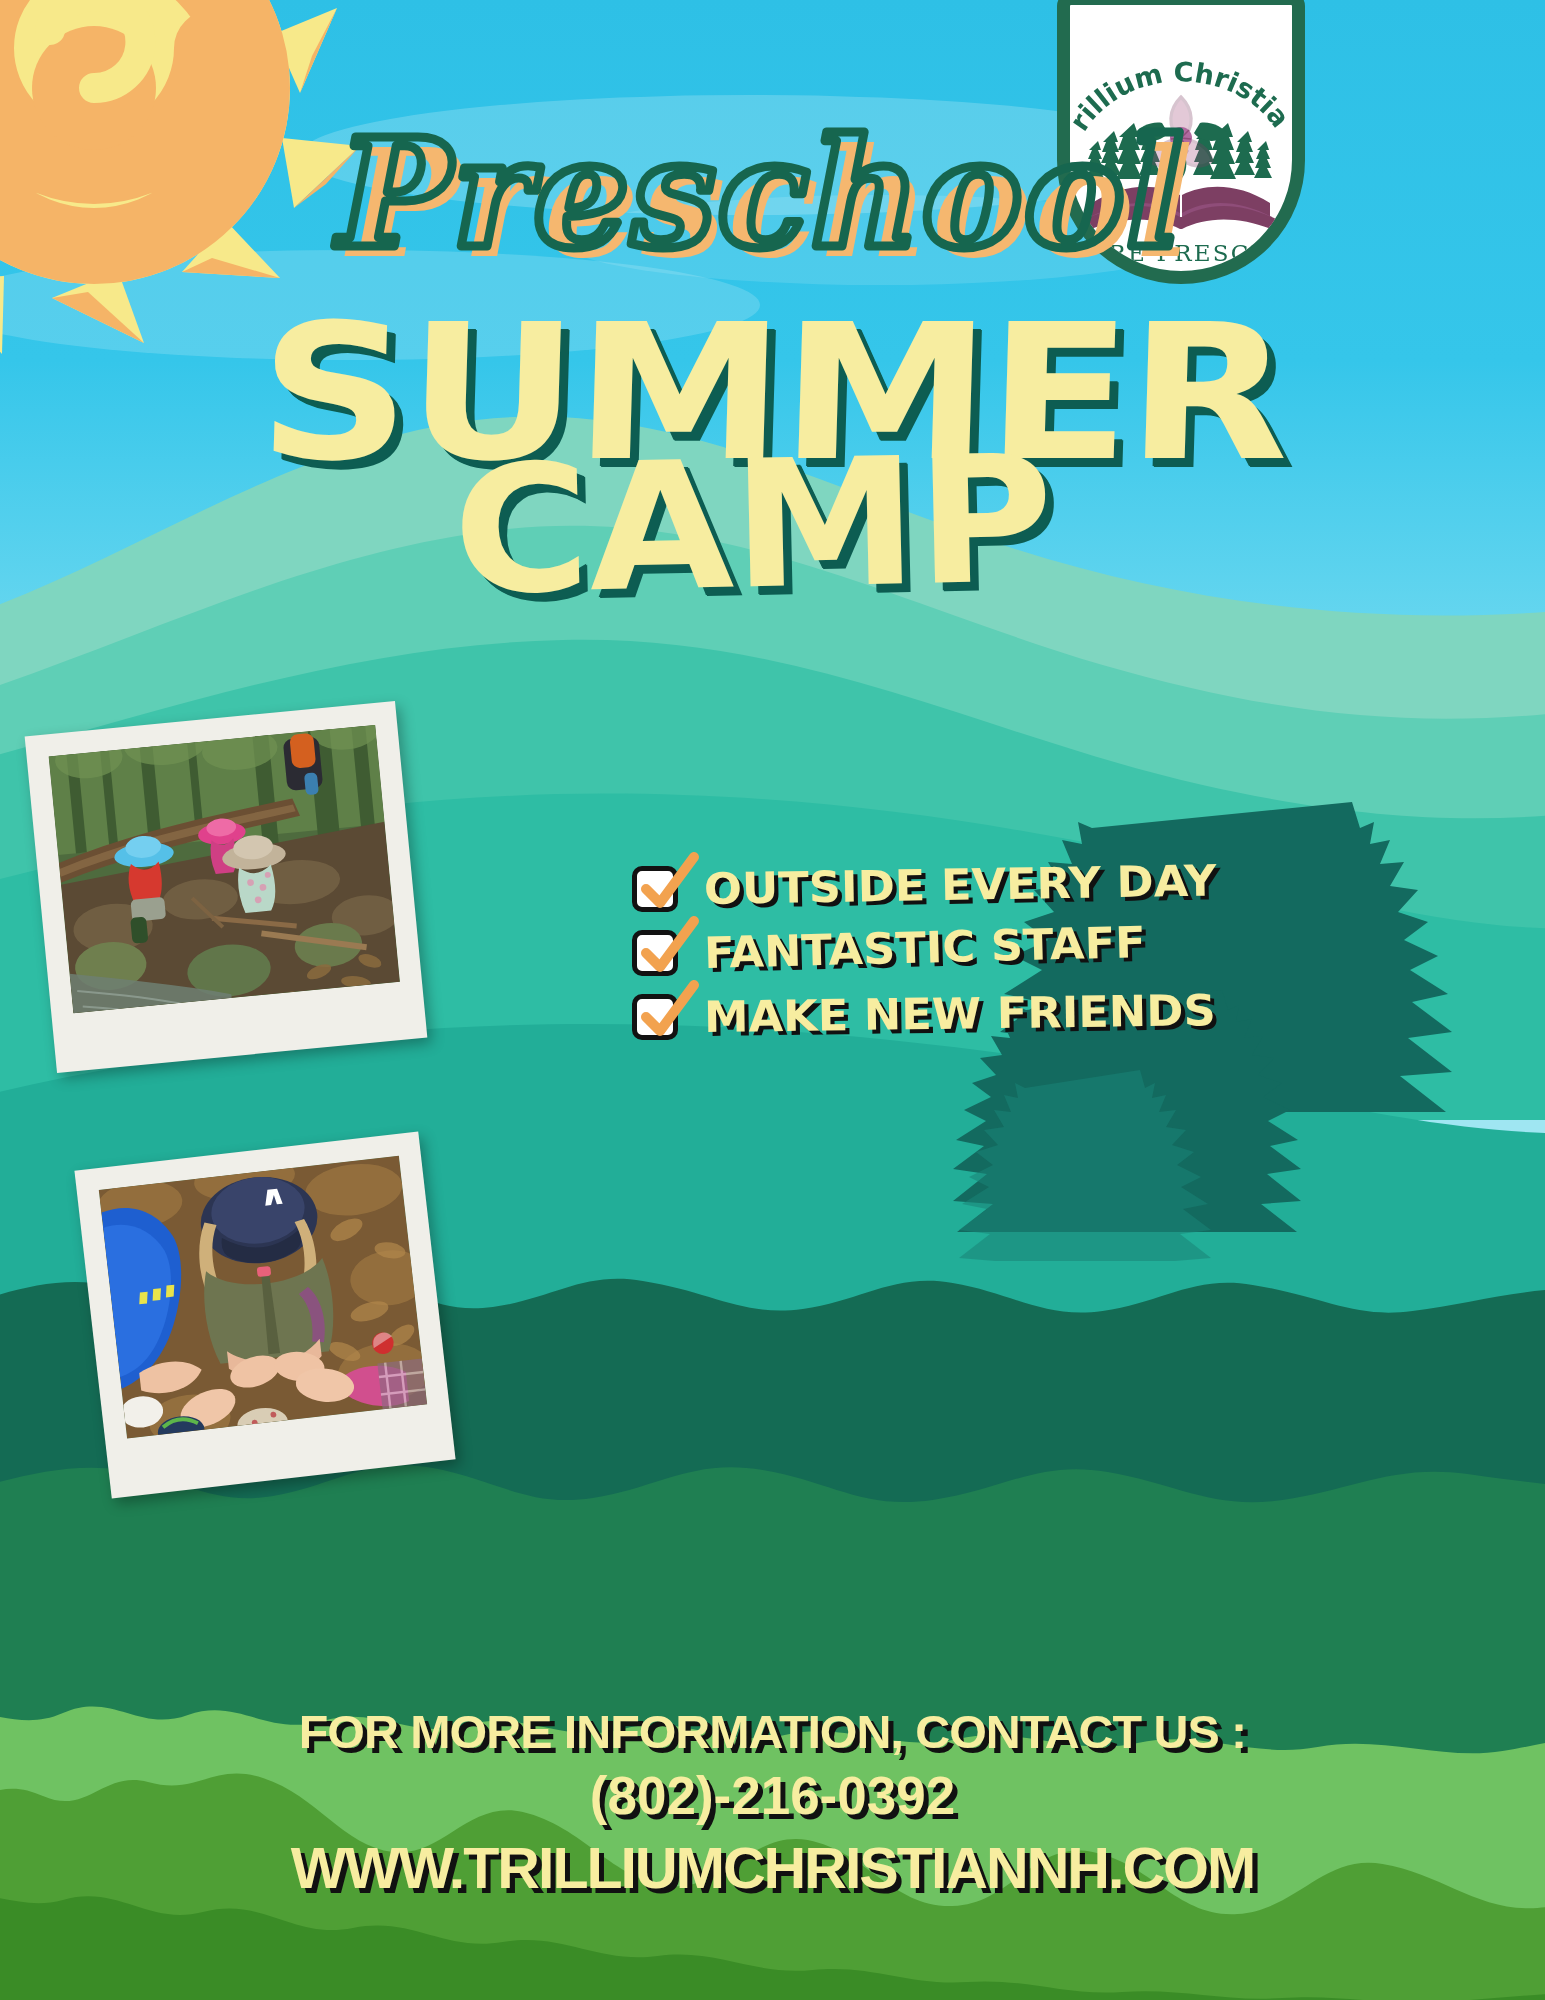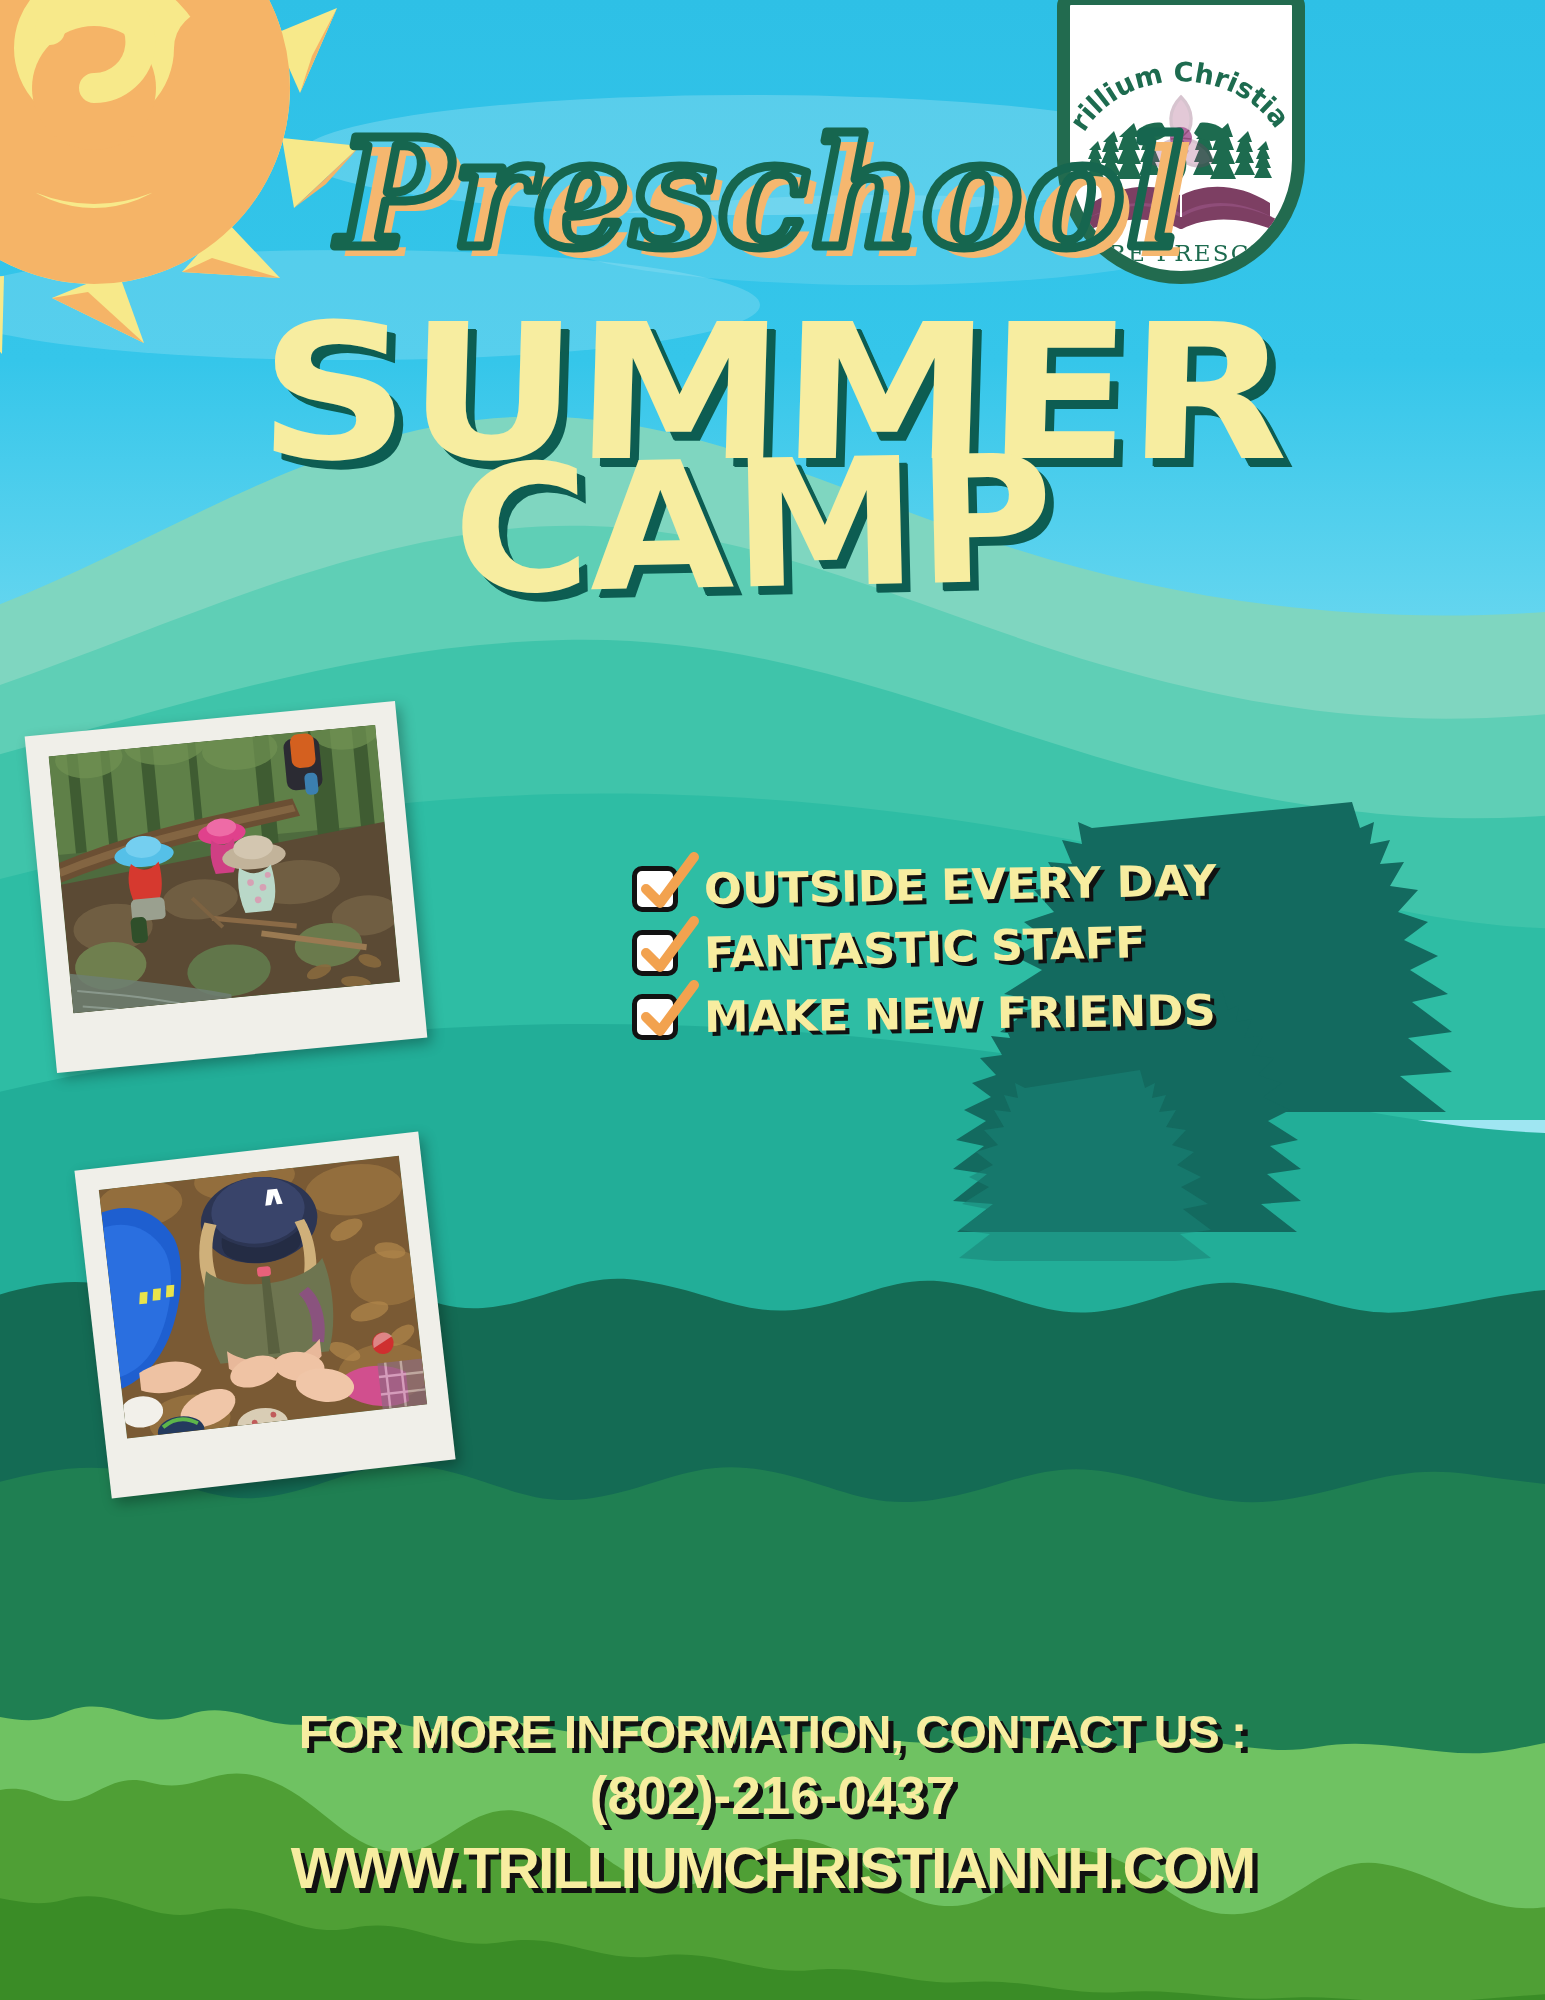--- a/index.html
+++ b/index.html
@@ -582,17 +582,17 @@
           <path d="M14,44 L28,58 L62,12" fill="none" stroke="#f2a24f" stroke-width="10" stroke-linecap="round" stroke-linejoin="round"></path>
         </svg>
       </div>
       <div class="check-label">MAKE NEW FRIENDS</div>
     </div>
   </div>
 
 
   <div class="contact">
     <div class="c1">FOR MORE INFORMATION, CONTACT US :</div>
-    <div class="c2">(802)-216-0437</div>
+    <div class="c2">(802)-216-0392</div>
     <div class="c3">WWW.TRILLIUMCHRISTIANNH.COM</div>
   </div>
 
 </div>
 
 </body></html>

